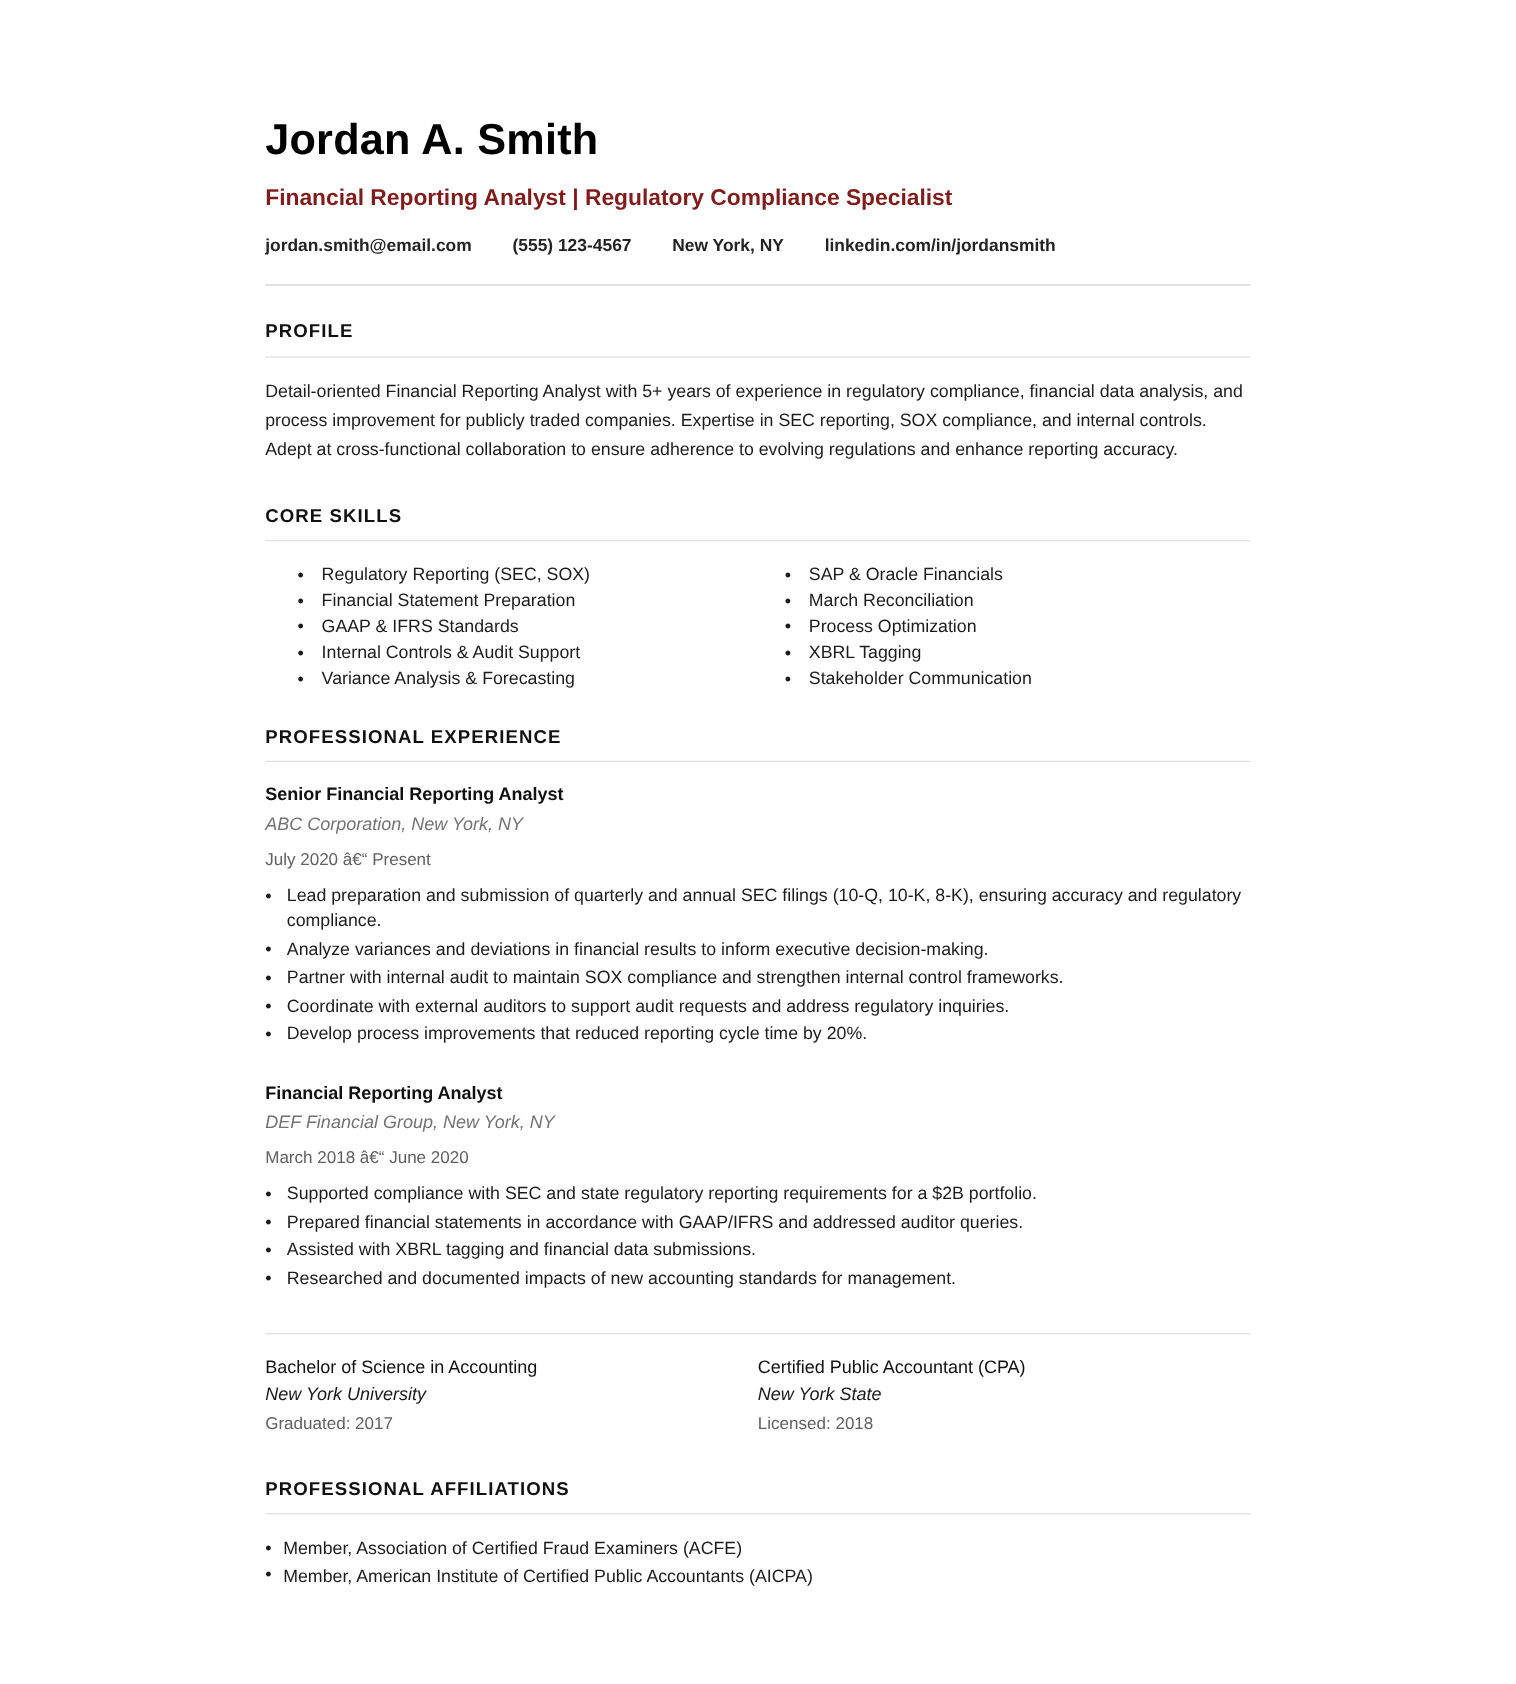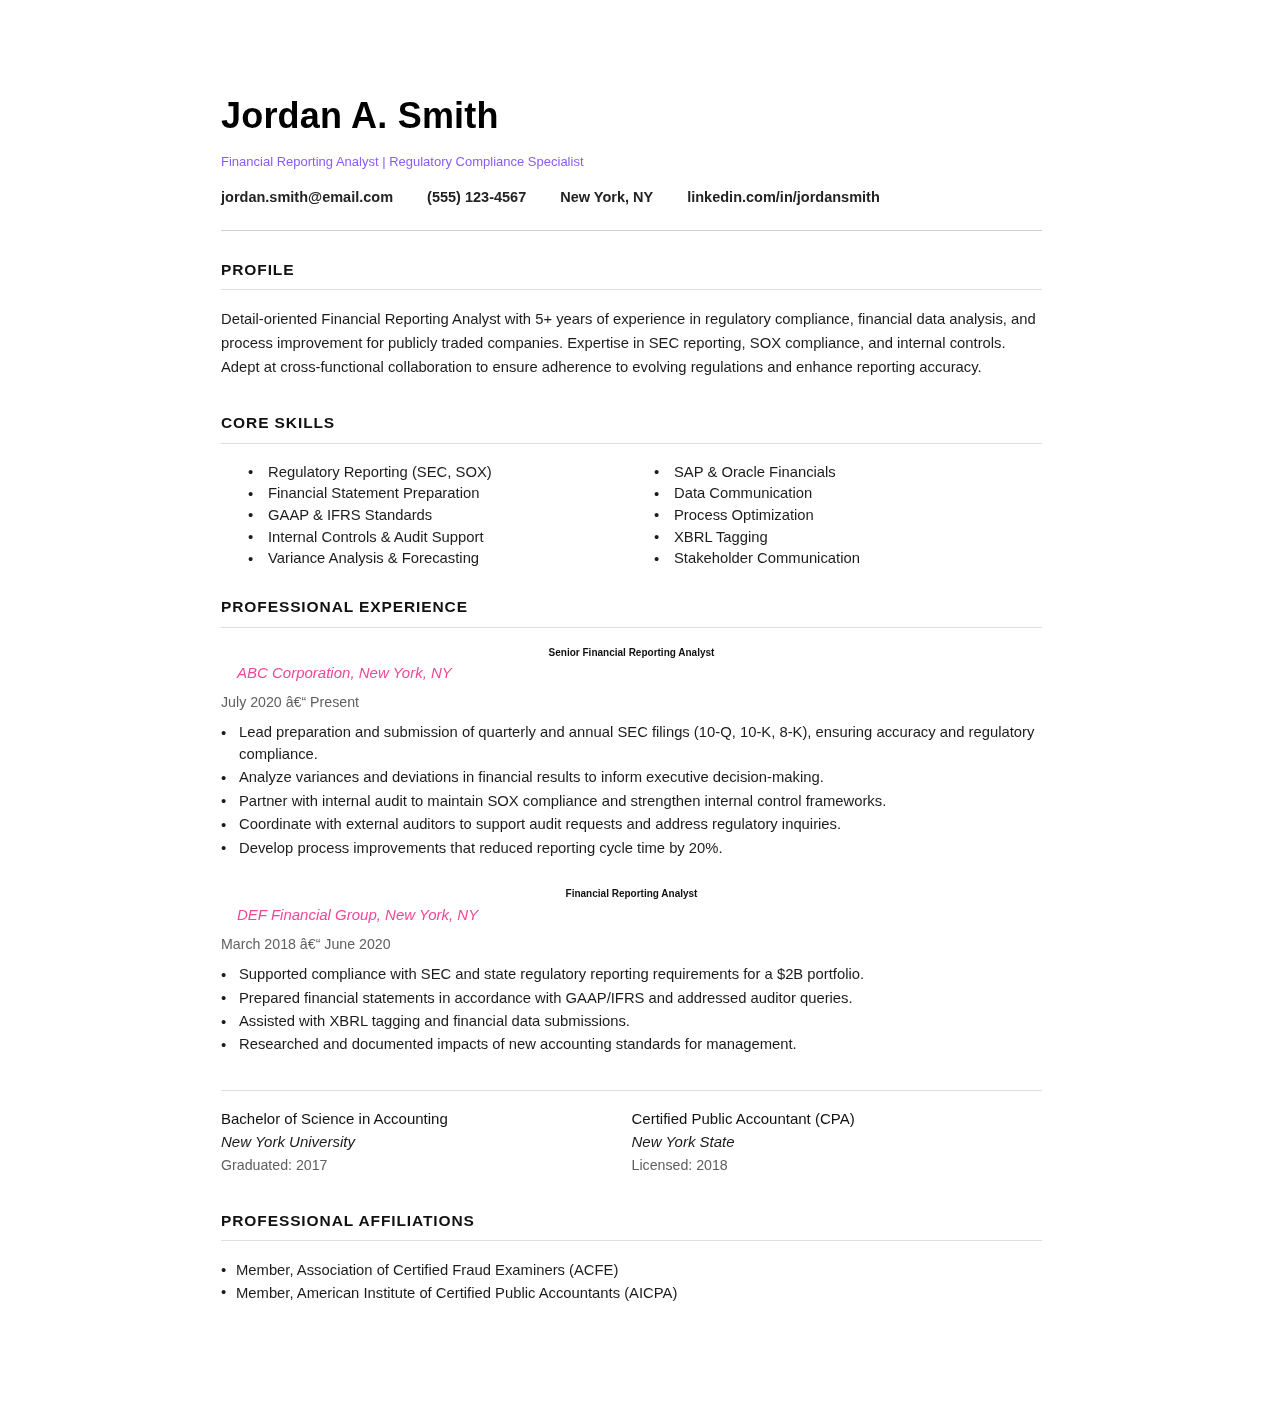--- a/index.html
+++ b/index.html
@@ -28,25 +28,25 @@
   
   .name {
     font-size: 36px;
     font-weight: bold;
     letter-spacing: 0.2px;
     line-height: 1.15;
     margin: 0 0 18px 0;
     color: #000000;
   }
   .tagline {
-    font-size: 13px;
-    font-weight: normal;
+    font-size: 19px;
+    font-weight: bold;
     line-height: 1.3;
     margin: 0 0 16px 0;
-    color: #8b5cf6;
+    color: #7f1d1d;
   }
   .contact-line {
     font-size: 14.5px;
     line-height: 1.4;
     color: #232323;
     margin: 0 0 22px 0;
     white-space: nowrap;
   }
   .contact-item { display: inline-block; font-weight: bold; }
   .contact-gap { display: inline-block; width: 34px; }
@@ -113,33 +113,32 @@
     left: -20px;
     top: -0.5px;
     font-size: 15px;
     color: #1c1c1c;
   }
 
   
   .job { margin-bottom: 4px; }
   .job + .job { margin-top: 28px; }
   .job-title {
-    font-size: 10px;
+    font-size: 15px;
     font-weight: bold;
     color: #111111;
     line-height: 1.35;
     margin: 0 0 4px 0;
-    text-align: center;
   }
   .job-org {
     font-size: 15px;
     font-style: italic;
-    color: #ec4899;
-    line-height: 1.35;
-    margin: 0 0 10px 16px;
+    color: #737373;
+    line-height: 1.35;
+    margin: 0 0 10px 0;
   }
   .job-dates {
     font-size: 14.2px;
     color: #606060;
     line-height: 1.35;
     margin: 0 0 10px 0;
   }
   ul.job-bullets {
     margin: 0;
     padding: 0 0 0 18px;
@@ -244,21 +243,21 @@
             <li>Regulatory Reporting (SEC, SOX)</li>
             <li>Financial Statement Preparation</li>
             <li>GAAP &amp; IFRS Standards</li>
             <li>Internal Controls &amp; Audit Support</li>
             <li>Variance Analysis &amp; Forecasting</li>
           </ul>
         </div>
         <div class="skills-col right">
           <ul class="bullets">
             <li>SAP &amp; Oracle Financials</li>
-            <li>Data Communication</li>
+            <li>March Reconciliation</li>
             <li>Process Optimization</li>
             <li>XBRL Tagging</li>
             <li>Stakeholder Communication</li>
           </ul>
         </div>
       </div>
     </div>
 
     <div class="gap-md"></div>
 

